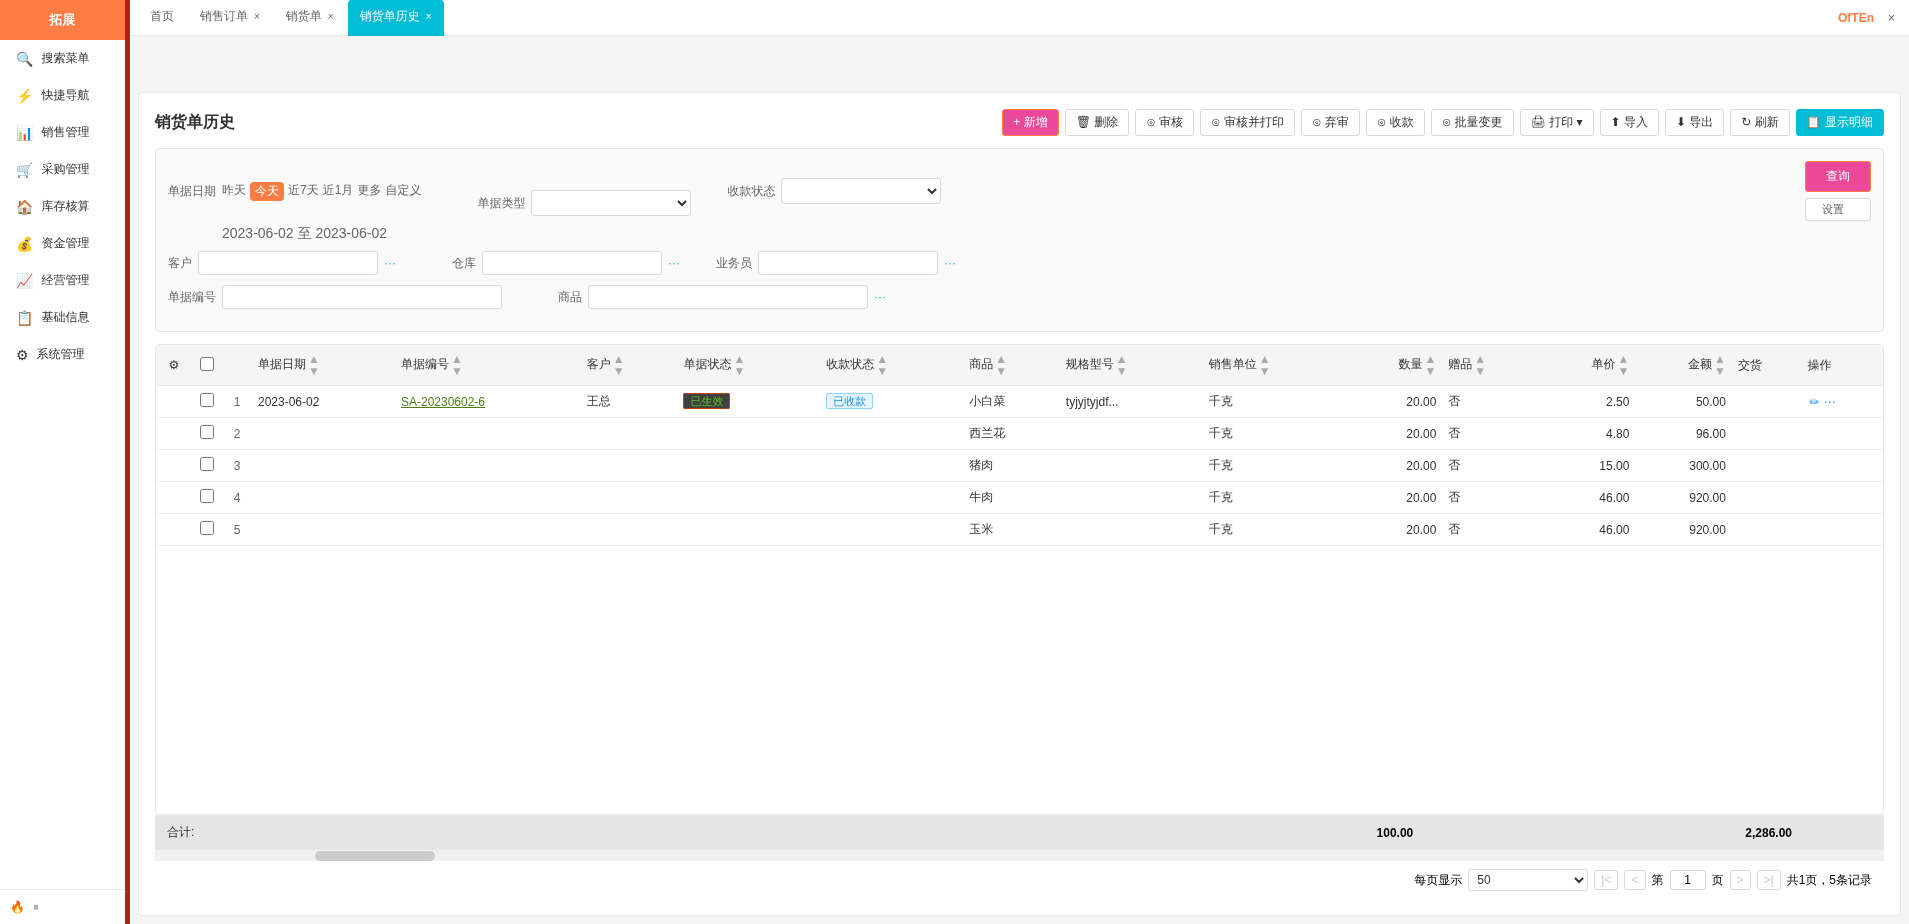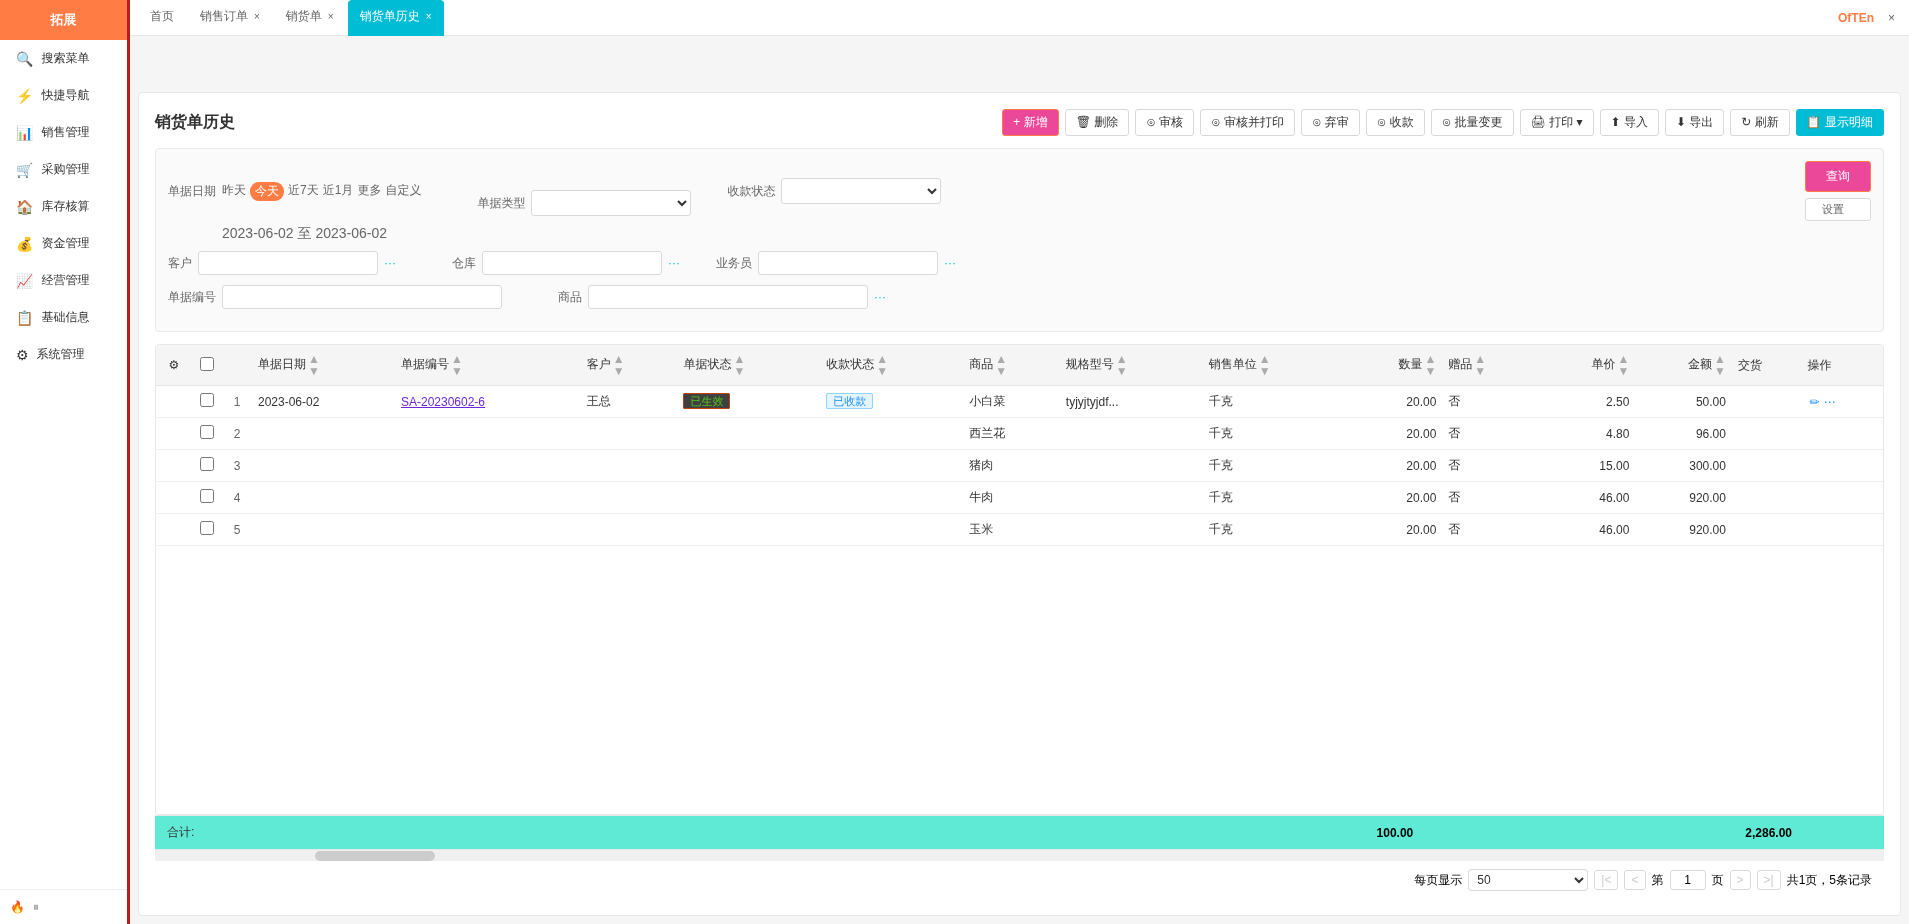--- a/index.html
+++ b/index.html
@@ -1,19 +1,19 @@
 <!DOCTYPE html>
 <html><head>
   <meta charset="utf-8">
   <style>
     * { box-sizing: border-box; margin: 0; padding: 0; font-family: 'Microsoft YaHei', Arial, sans-serif; font-size: 12px; }
     body { display: flex; height: 924px; overflow: hidden; background: #f5f5f5; }
 
     
-    .sidebar { width: 130px; background: #fff; border-right: 3px solid #b91c1c; display: flex; flex-direction: column; flex-shrink: 0; }
+    .sidebar { width: 130px; background: #fff; border-right: 5px solid #b91c1c; display: flex; flex-direction: column; flex-shrink: 0; }
     .sidebar-logo { height: 40px; background: #ff7d45; display: flex; align-items: center; justify-content: center; color: #fff; font-size: 13px; font-weight: bold; }
     .sidebar-item { display: flex; align-items: center; gap: 8px; padding: 10px 16px; cursor: pointer; color: #333; font-size: 12px; }
     .sidebar-item .icon { font-size: 14px; }
     .sidebar-bottom { margin-top: auto; padding: 10px; display: flex; gap: 8px; border-top: 1px solid #eee; }
 
     
     .main { flex: 1; display: flex; flex-direction: column; overflow: hidden; gap: 48px; }
 
     
     .top-tabs { background: #fff; border-bottom: 1px solid #e8e8e8; display: flex; align-items: center; height: 36px; padding: 0 8px; gap: 2px; }
@@ -51,24 +51,24 @@
     .table-wrapper { flex: 1; overflow: auto; border: 1px solid #e8e8e8; border-radius: 4px; }
     table { width: 100%; border-collapse: collapse; font-size: 12px; }
     th { background: #f5f5f5; padding: 8px 6px; text-align: left; color: #333; font-weight: normal; border-bottom: 1px solid #e8e8e8; white-space: nowrap; position: sticky; top: 0; z-index: 1; }
     td { padding: 7px 6px; border-bottom: 1px solid #f0f0f0; color: #333; }
     .col-settings { width: 36px; text-align: center; }
     .col-check { width: 30px; text-align: center; }
     .badge { padding: 1px 6px; border-radius: 2px; font-size: 11px; }
     .badge-green { background: #404040; color: #52c41a; border: 1px solid #c2410c; }
     .badge-blue { background: #e6f4ff; color: #1890ff; border: 1px solid #91d5ff; }
     .col-num { text-align: right; }
-    .link-text { color: #6d28d9; cursor: pointer; text-decoration: underline; text-align: right; }
-
-    
-    .table-footer { display: flex; align-items: center; padding: 8px 12px; background: #5eead4; border-top: 1px solid #e8e8e8; font-size: 12px; }
+    .link-text { color: #4d7c0f; cursor: pointer; text-decoration: underline; text-align: right; }
+
+    
+    .table-footer { display: flex; align-items: center; padding: 8px 12px; background: #e5e5e5; border-top: 1px solid #e8e8e8; font-size: 12px; }
     .footer-total-label { margin-right: 16px; color: #333; }
 
     
     .pagination { display: flex; align-items: center; justify-content: flex-end; padding: 8px 12px; gap: 6px; font-size: 12px; }
     .page-btn { padding: 2px 6px; border: 1px solid #d9d9d9; border-radius: 3px; cursor: pointer; background: #fff; color: #333; }
     .page-btn.disabled { color: #ccc; cursor: not-allowed; }
     .page-input { width: 36px; text-align: center; border: 1px solid #d9d9d9; border-radius: 3px; padding: 2px 4px; }
 
     
     .sort-arrows { display: inline-flex; flex-direction: column; margin-left: 2px; font-size: 8px; color: #aaa; vertical-align: middle; }
@@ -169,21 +169,21 @@
       </div>
     </div>
 
     <div class="filter-section">
       <div class="filter-row">
 
         <div class="filter-item">
           <span class="filter-label">单据日期</span>
           <div class="date-shortcuts">
             <span class="date-shortcut">昨天</span>
-            <span class="date-shortcut active" style="background:#ff7d45;color:#fff;border-radius:9px;padding:1px 5px;">今天</span>
+            <span class="date-shortcut active" style="background:#ff7d45;color:#fff;border-radius:4px;padding:1px 5px;">今天</span>
             <span class="date-shortcut">近7天</span>
             <span class="date-shortcut">近1月</span>
             <span class="date-shortcut">更多</span>
             <span class="date-shortcut">自定义</span>
           </div>
         </div>
 
         <div class="filter-item" style="margin-left:40px;margin-top:24px;">
           <span class="filter-label">单据类型</span>
           <select class="filter-select" style="min-width:160px;">

